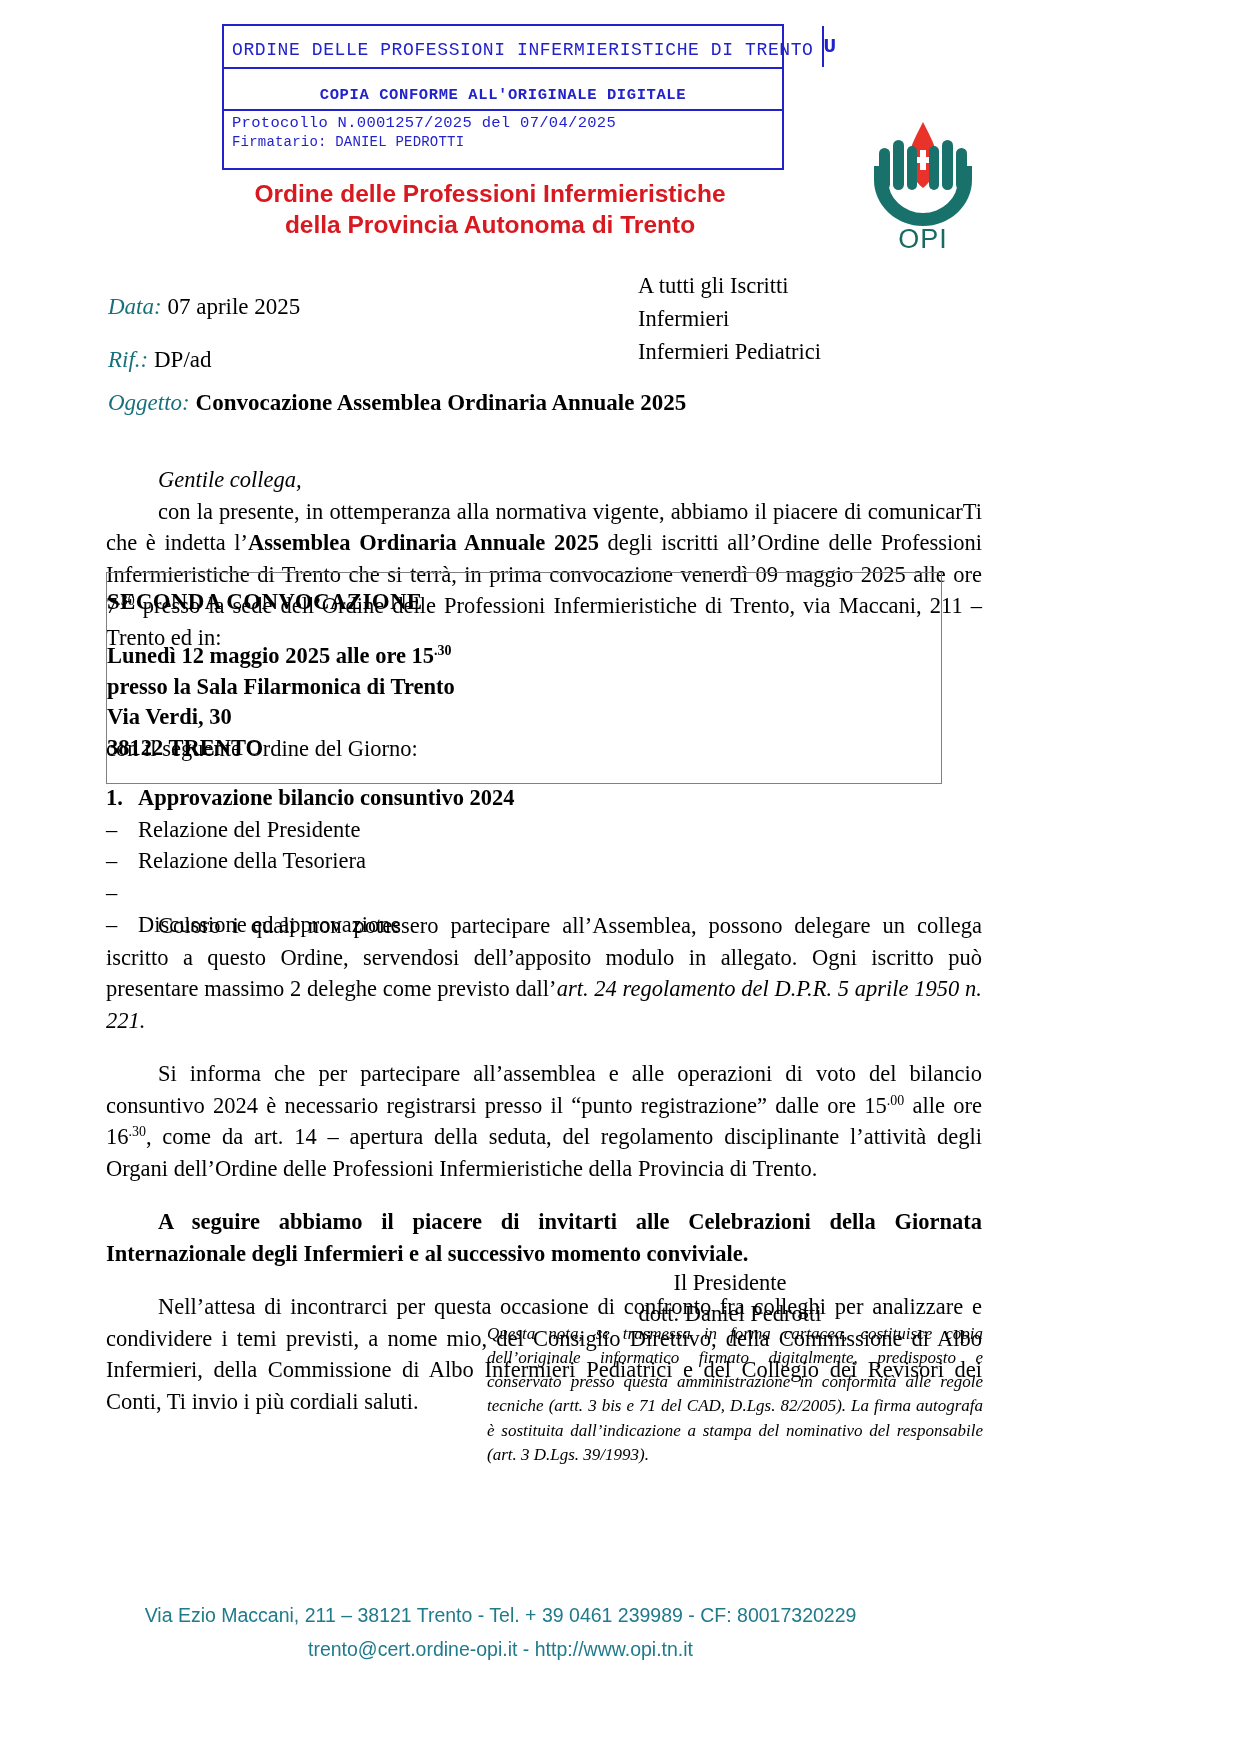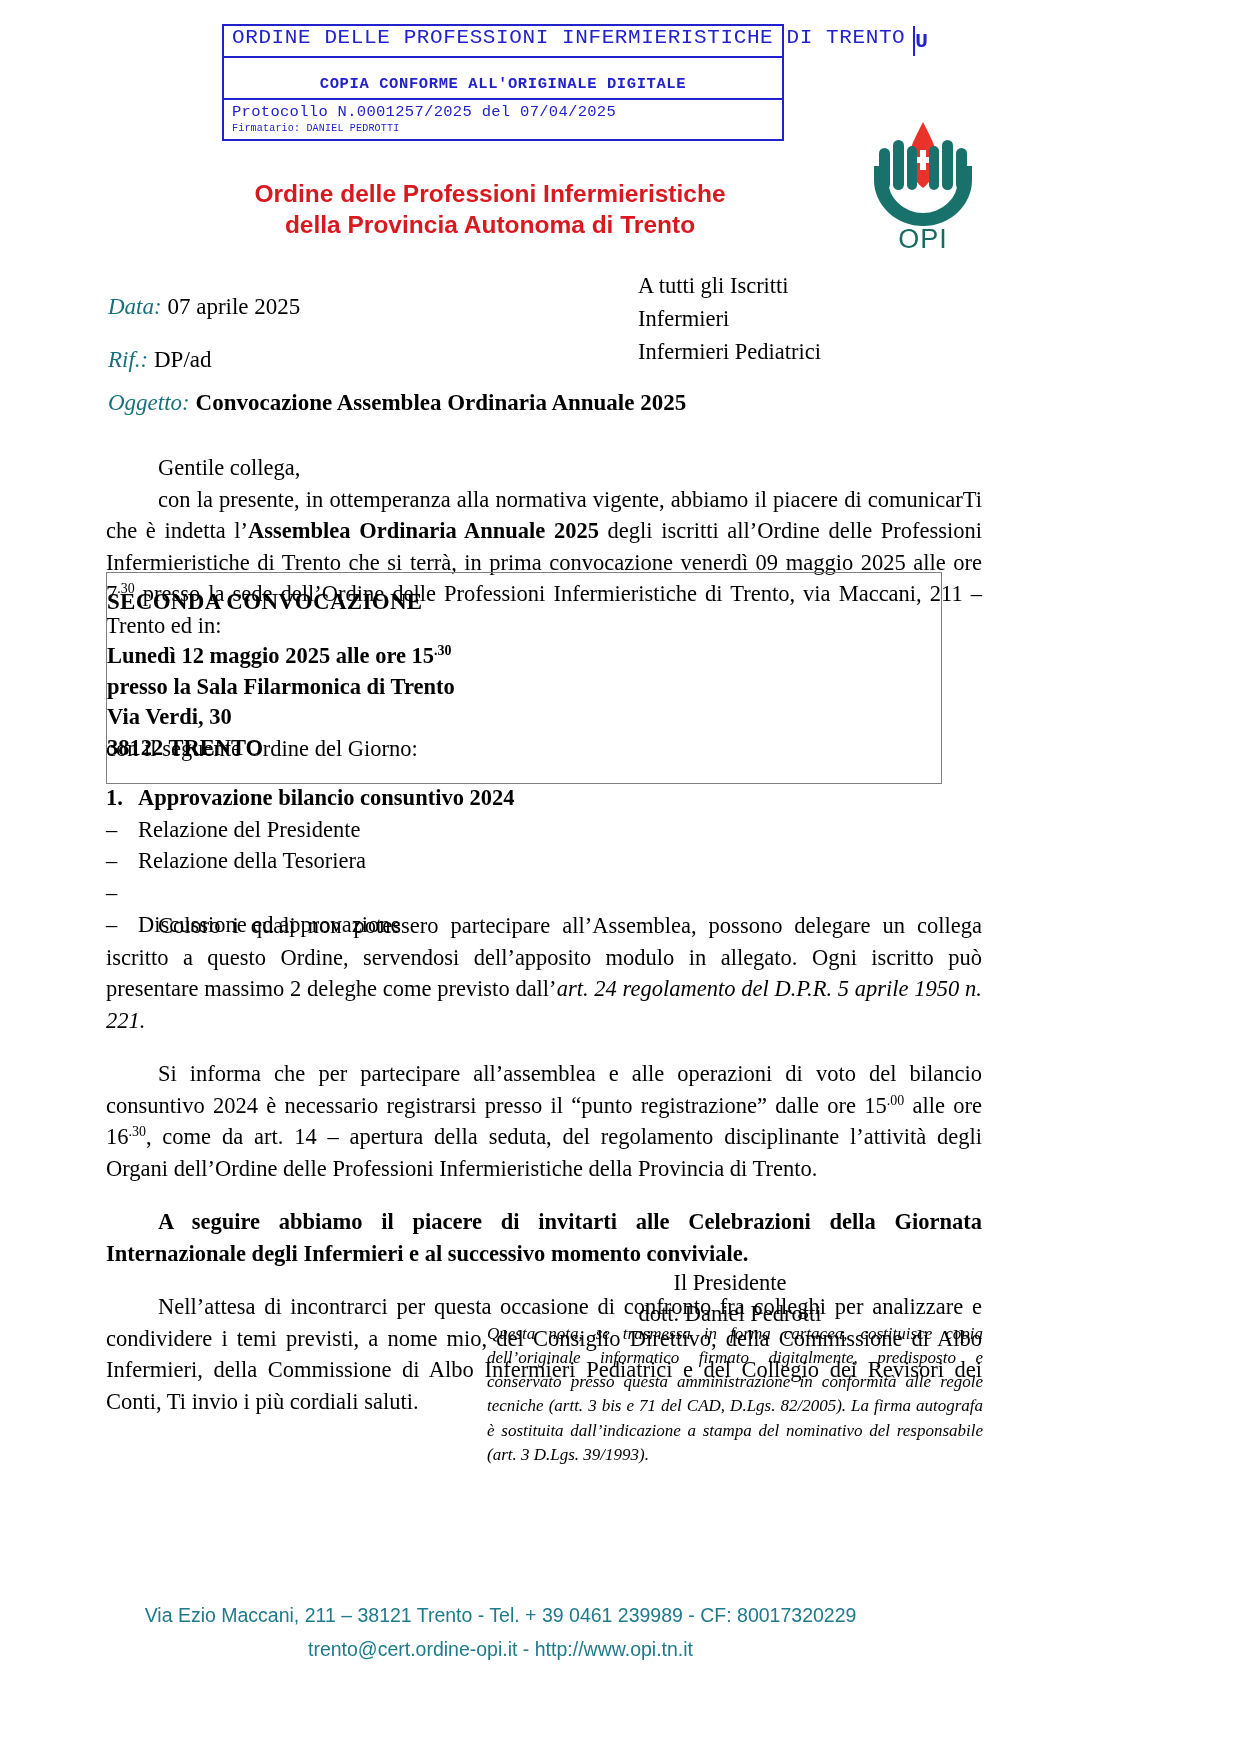--- a/index.html
+++ b/index.html
@@ -34,22 +34,22 @@
     font-family: "Liberation Mono", "DejaVu Sans Mono", monospace;
     color: #2222cc;
   }
   .stamp-row1 {
     display: flex;
     align-items: stretch;
     border-bottom: 2px solid #2222cc;
   }
   .stamp-title {
     flex: 1;
-    padding: 0 8px 7px 8px;
-    font-size: 21px;
+    padding: 14px 8px 7px 8px;
+    font-size: 18px;
     letter-spacing: 0.6px;
     white-space: nowrap;
   }
   .stamp-u {
     width: 40px;
     border-left: 2px solid #2222cc;
     display: flex;
     align-items: center;
     justify-content: center;
     font-size: 21px;
@@ -62,22 +62,22 @@
     font-weight: bold;
     letter-spacing: 0.6px;
     padding: 17px 0 5px 0;
   }
   .stamp-row3 {
     padding: 3px 8px 2px 8px;
     font-size: 15.5px;
     letter-spacing: 0.3px;
   }
   .stamp-row4 {
-    padding: 0 8px 5px 8px;
-    font-size: 10px;
+    padding: 0 8px 18px 8px;
+    font-size: 14px;
     letter-spacing: 0.2px;
   }
 
   
   .logo {
     position: absolute;
     left: 848px;
     top: 118px;
     width: 150px;
     text-align: center;
@@ -136,22 +136,23 @@
   
   .body-block {
     position: absolute;
     left: 106px;
     top: 448px;
     width: 876px;
     font-size: 22.5px;
     line-height: 1.40;
   }
   .greeting {
+    font-style: italic;
     text-indent: 52px;
-    margin: 4px 0 0 0;
+    margin: 16px 0 0 0;
   }
   p.just {
     text-align: justify;
     text-indent: 52px;
     margin: 0;
   }
   sup { font-size: 0.62em; vertical-align: super; }
 
   
   .conv-box {

